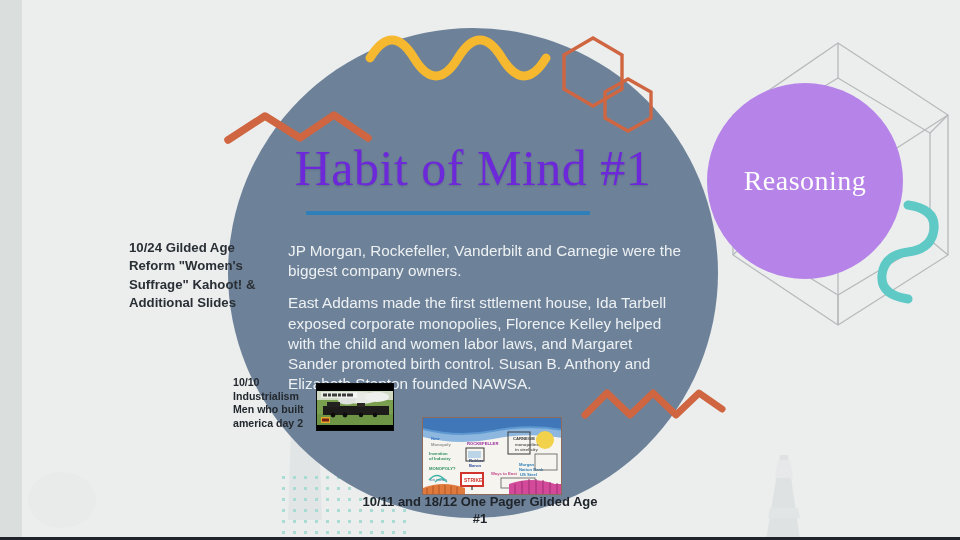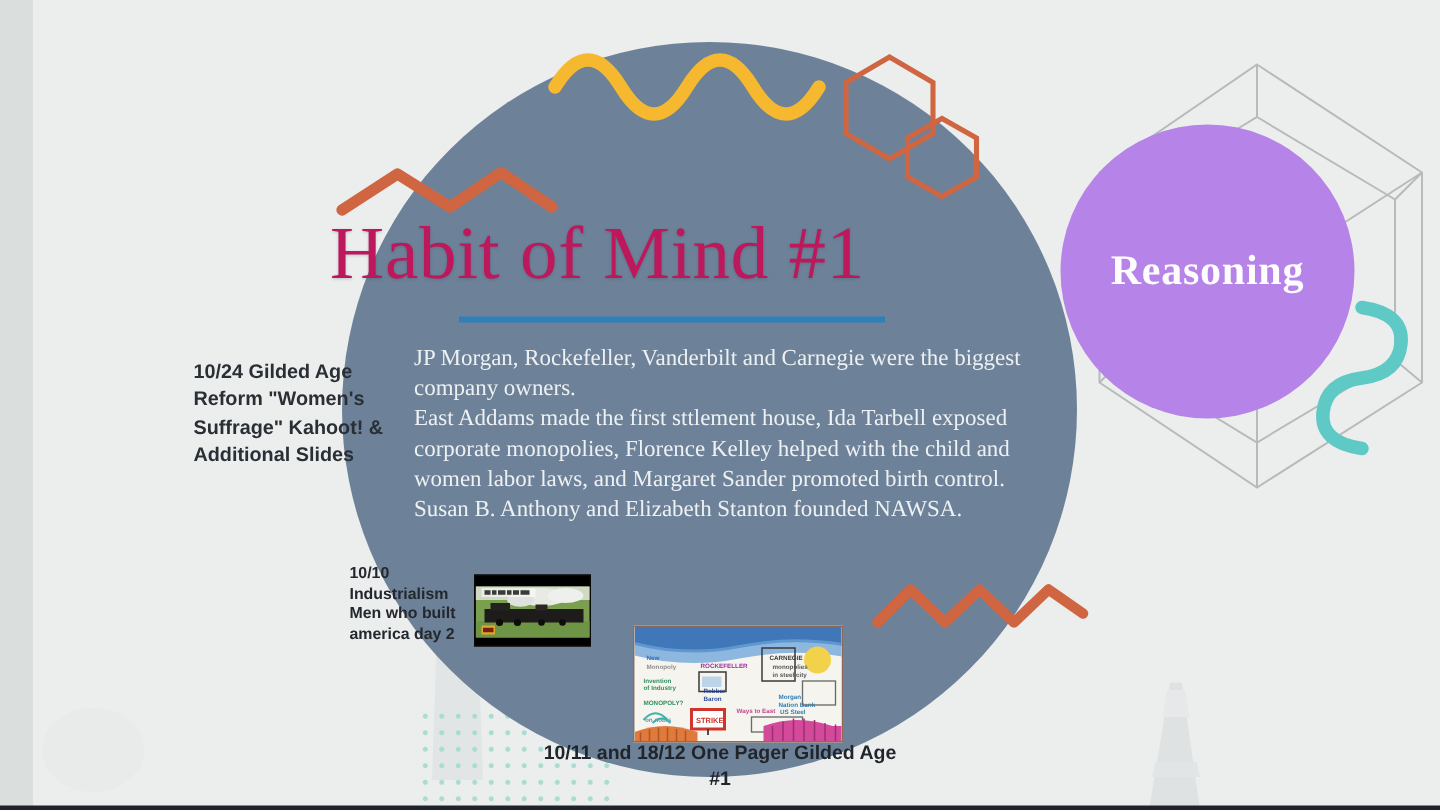--- a/index.html
+++ b/index.html
@@ -54,51 +54,52 @@
     width: 196px; height: 196px;
     border-radius: 50%;
     background: #b683e8;
     display: flex; align-items: center; justify-content: center;
   }
   .purple-circle span {
     font-family: "Liberation Serif", serif;
     font-size: 28px;
     color: #fdfdfd;
     letter-spacing: .5px;
-    font-weight: 700;
+    font-weight: 400;
   }
 
   
   .title {
     position: absolute;
-    left: 220px; top: 142px;
+    left: 236px; top: 142px;
     width: 474px;
+    text-align: center;
     font-family: "Liberation Serif", serif;
     font-size: 50px;
     line-height: 1.05;
-    color: #be185d;
+    color: #6d28d9;
     letter-spacing: .5px;
     text-shadow: 0 1px 2px rgba(40,55,70,.25);
   }
   .title-rule {
     position: absolute;
     left: 306px; top: 211px;
     width: 284px; height: 4px;
     background: #2f7fb9;
   }
   .body-text {
     position: absolute;
     left: 276px; top: 229px;
     width: 420px;
     font-size: 15.3px;
     line-height: 20.2px;
     color: #eef1f3;
     font-family: "Liberation Sans", sans-serif;
   }
-  .body-text p { margin: 0; font-family: Liberation Serif, serif; }
+  .body-text p { margin: 12px; }
 
   
   .cap-left {
     position: absolute;
     left: 129px; top: 239px;
     width: 145px;
     font-size: 13.2px;
     line-height: 18.4px;
     color: #2a2f35;
     font-weight: 600;

